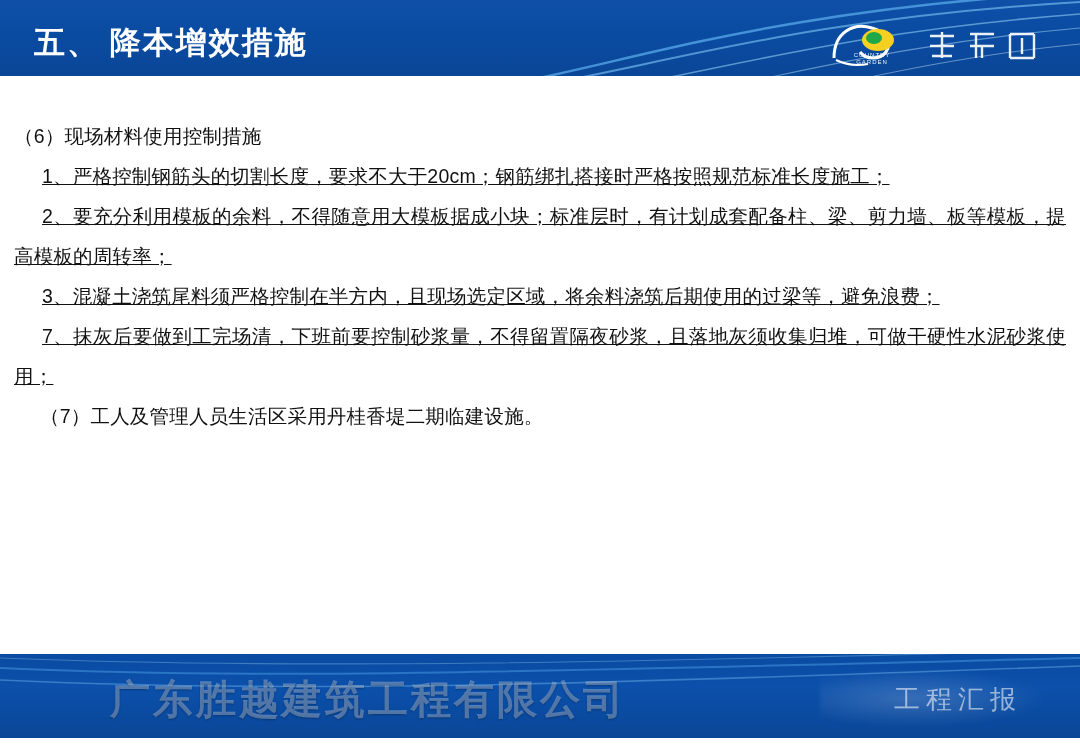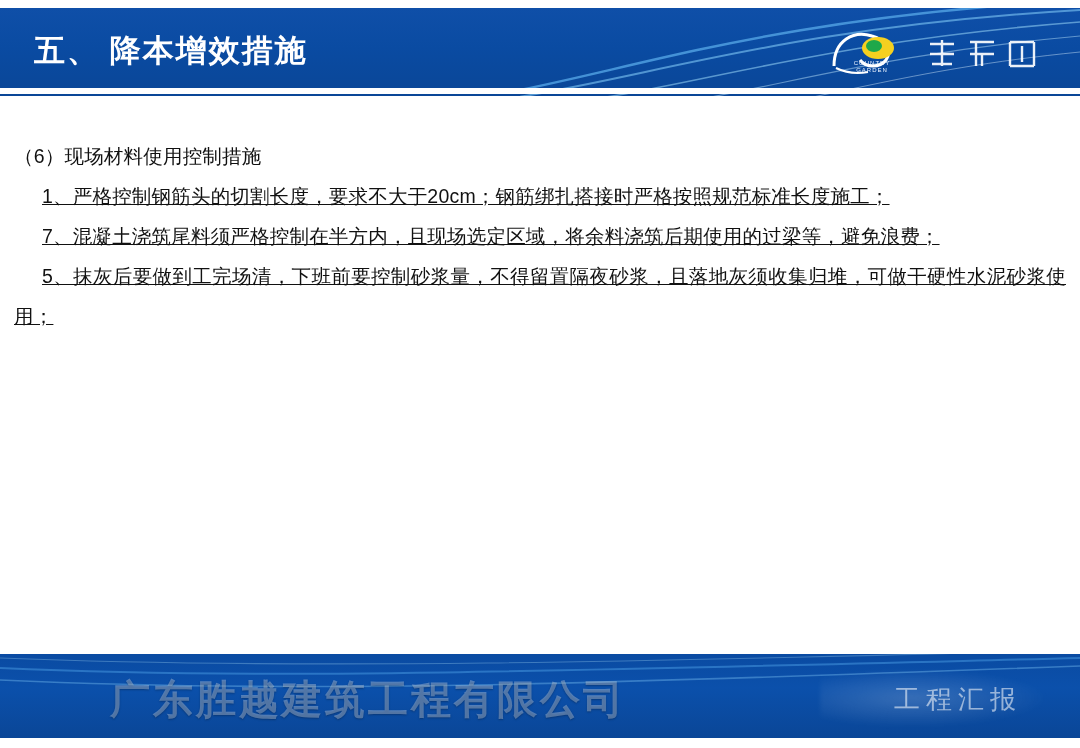--- a/index.html
+++ b/index.html
@@ -13,23 +13,23 @@
     height: 748px;
     background: #ffffff;
     overflow: hidden;
     font-family: "Liberation Sans", sans-serif;
   }
 
   
   .header {
     position: absolute;
     left: 0;
-    top: 8px;
-    width: 1080px;
-    height: 88px;
+    top: 0;
+    width: 1080px;
+    height: 76px;
     background: linear-gradient(180deg, #0f4fa8 0%, #0a4ba2 45%, #0a4697 100%);
     overflow: hidden;
   }
   .header-swoosh {
     position: absolute;
     right: 0;
     top: 0;
     width: 560px;
     height: 88px;
     pointer-events: none;
@@ -85,21 +85,21 @@
     left: 96px;
     top: 12px;
     width: 132px;
     height: 34px;
   }
 
   
   .body-area {
     position: absolute;
     left: 0;
-    top: 102px;
+    top: 82px;
     width: 1080px;
     height: 560px;
     background: #ffffff;
   }
   .content {
     position: absolute;
     left: 14px;
     top: 34px;
     width: 1052px;
   }
@@ -204,22 +204,24 @@
         </g>
       </svg>
     </div>
   </div>
   <div class="white-underline"></div>
 
   <div class="body-area">
     <div class="content">
       <div class="para">（6）现场材料使用控制措施</div>
       <div class="para indent">1、严格控制钢筋头的切割长度，要求不大于20cm；钢筋绑扎搭接时严格按照规范标准长度施工；</div>
-      <div class="para indent">7、混凝土浇筑尾料须严格控制在半方内，且现场选定区域，将余料浇筑后期使用的过梁等，避免浪费；</div>
-      <div class="para indent">5、抹灰后要做到工完场清，下班前要控制砂浆量，不得留置隔夜砂浆，且落地灰须收集归堆，可做干硬性水泥砂浆使用；</div>
+      <div class="para indent">2、要充分利用模板的余料，不得随意用大模板据成小块；标准层时，有计划成套配备柱、梁、剪力墙、板等模板，提高模板的周转率；</div>
+      <div class="para indent">3、混凝土浇筑尾料须严格控制在半方内，且现场选定区域，将余料浇筑后期使用的过梁等，避免浪费；</div>
+      <div class="para indent">7、抹灰后要做到工完场清，下班前要控制砂浆量，不得留置隔夜砂浆，且落地灰须收集归堆，可做干硬性水泥砂浆使用；</div>
+      <div class="para indent2">（7）工人及管理人员生活区采用丹桂香堤二期临建设施。</div>
     </div>
   </div>
 
   <div class="footer">
     <svg class="footer-swoosh" viewBox="0 0 1080 94" preserveAspectRatio="none">
       <path d="M0,14 C260,26 520,18 1080,4" stroke="#3f8fd8" stroke-width="2" fill="none" opacity="0.6"></path>
       <path d="M0,26 C300,40 600,30 1080,12" stroke="#6fb6ea" stroke-width="1.6" fill="none" opacity="0.45"></path>
       <path d="M0,4 C300,16 640,8 1080,-4" stroke="#9fd2f2" stroke-width="1.2" fill="none" opacity="0.35"></path>
     </svg>
     <div class="footer-company">广东胜越建筑工程有限公司</div>

